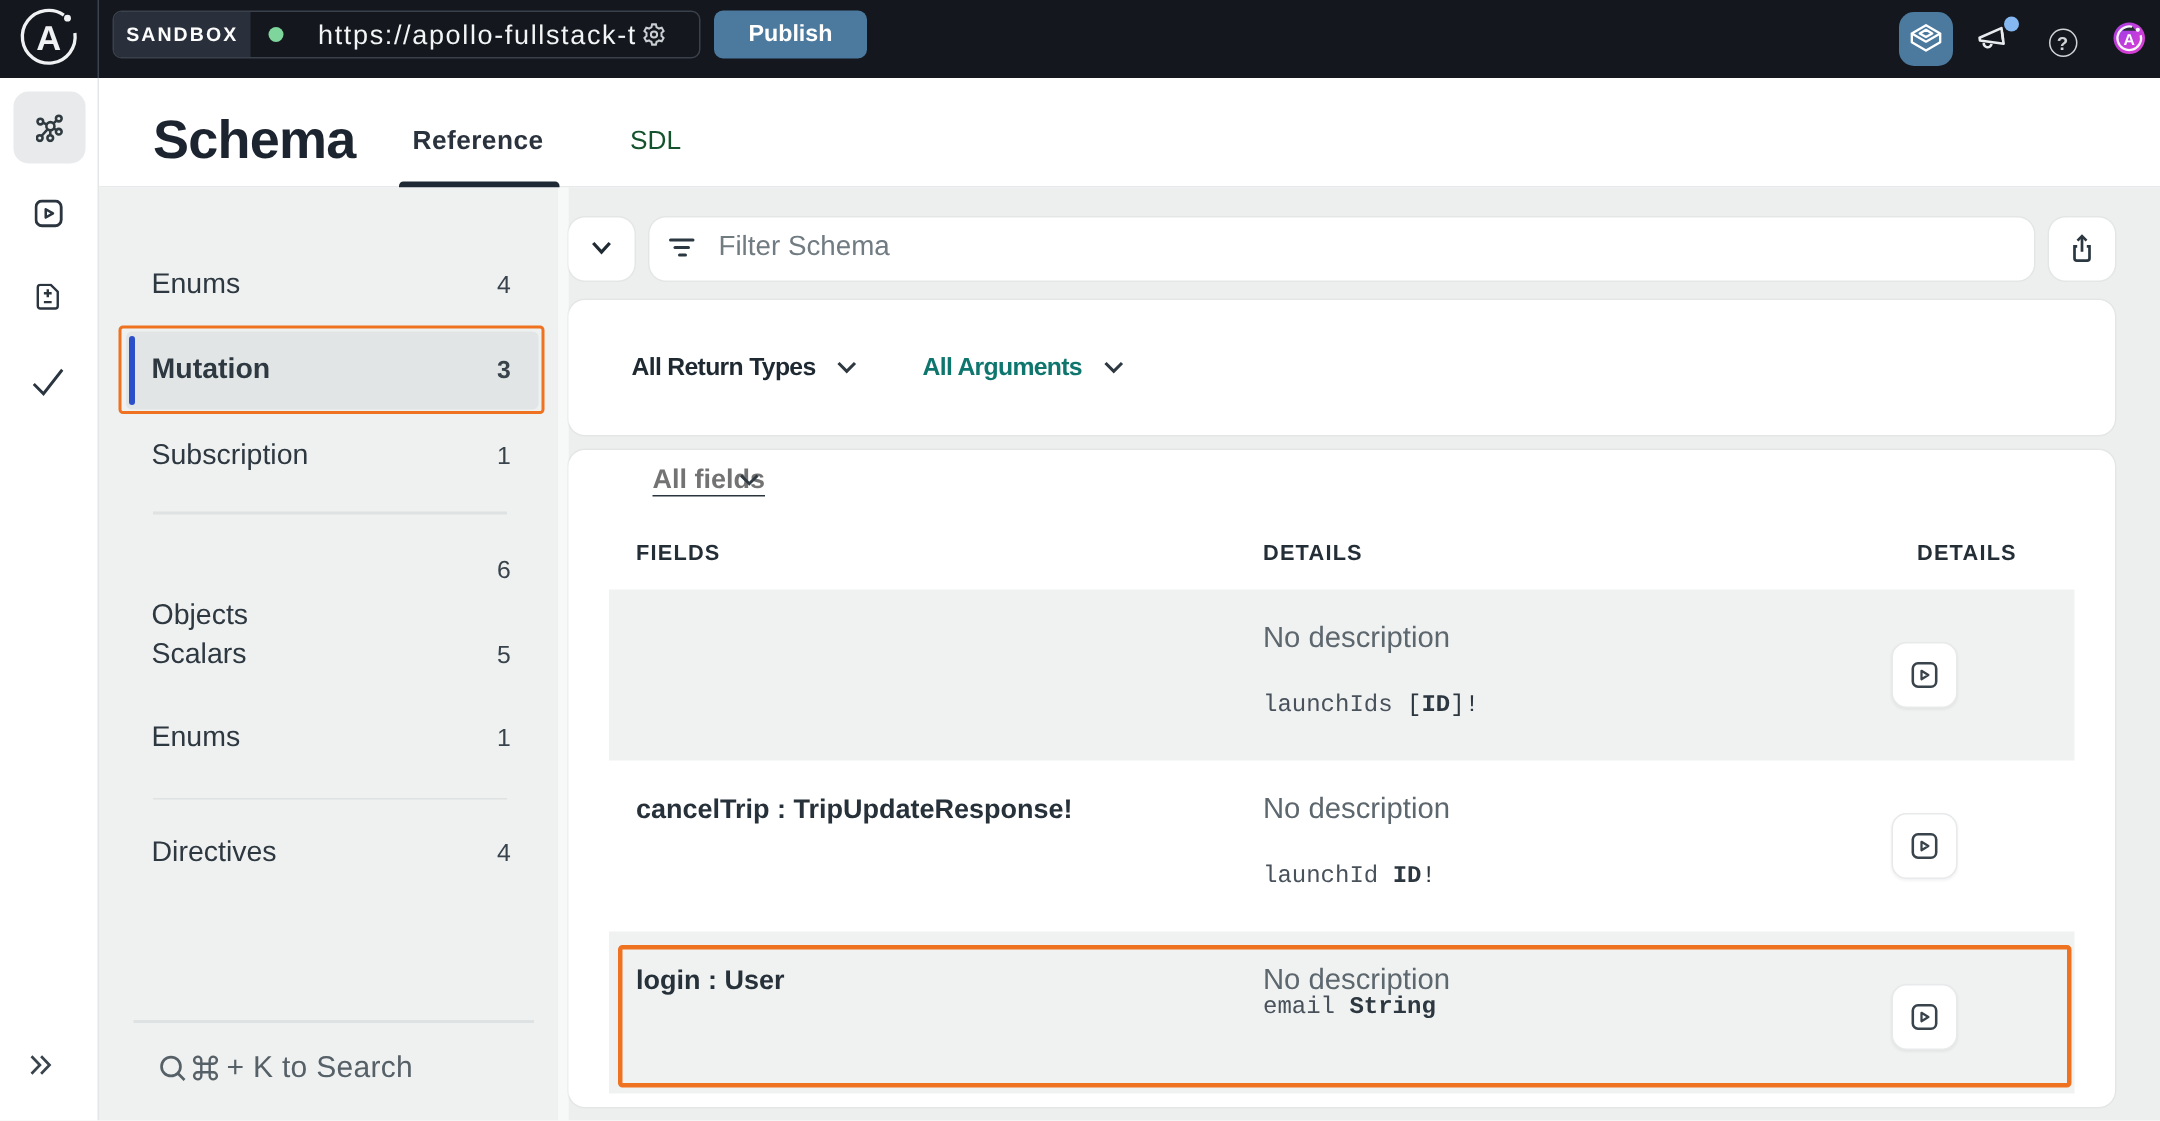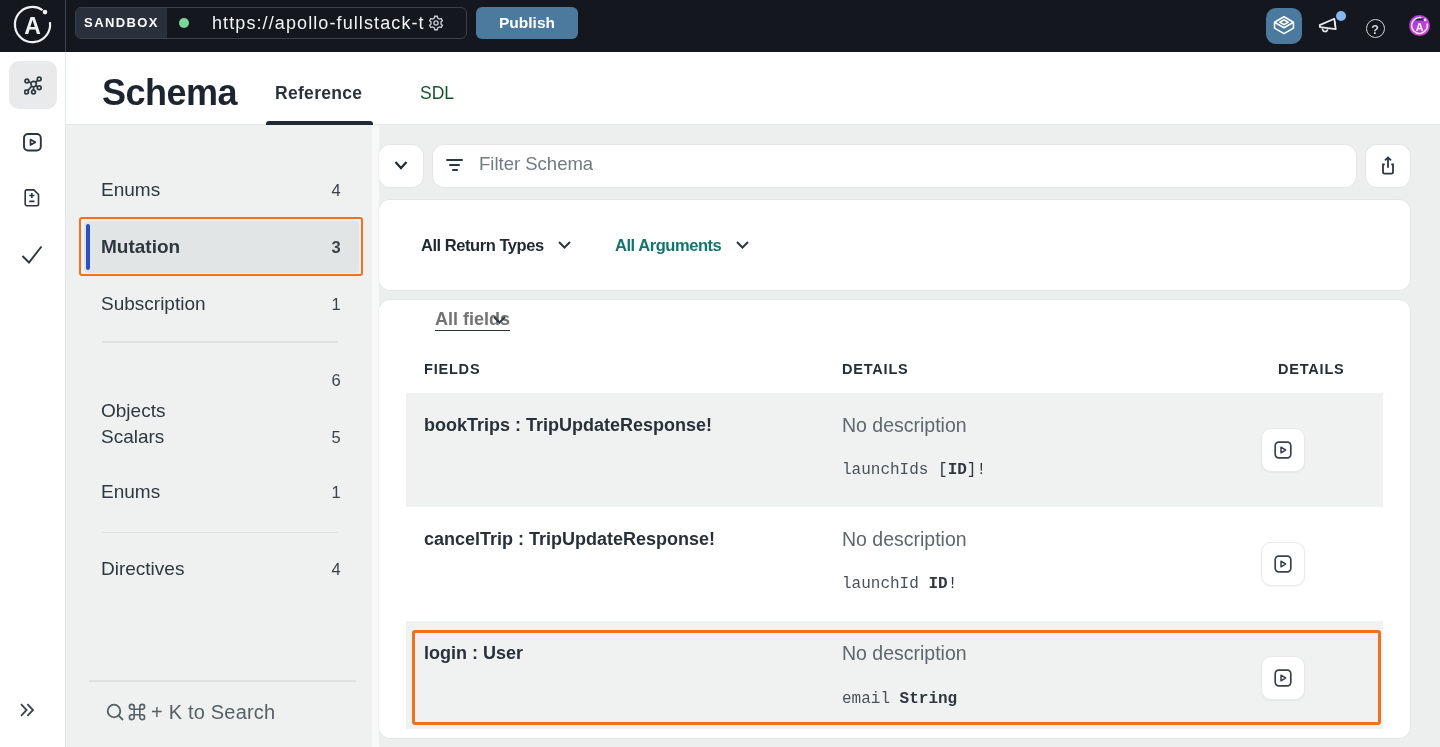--- a/index.html
+++ b/index.html
@@ -183,21 +183,20 @@
   <div class="abs whitebox" style="left:379px;top:300px;width:1031px;height:438px;"></div>
   <div class="abs" style="left:407px;top:309px;font-size:18px;font-weight:bold;color:#737373;line-height:20px;border-bottom:1.5px solid #2b353d;padding-bottom:1px;margin-left:28px;">All fields</div>
   <svg class="abs" style="left:492px;top:315px;" width="15" height="10" viewBox="0 0 15 10">
     <path d="M2 2 L7.5 7.5 L13 2" fill="none" stroke="#2f3941" stroke-width="2"></path>
   </svg>
   <div class="abs thead" style="left:424px;top:361px;">FIELDS</div>
   <div class="abs thead" style="left:842px;top:361px;">DETAILS</div>
   <div class="abs thead" style="left:1278px;top:361px;">DETAILS</div>
 
   <div class="abs" style="left:406px;top:393px;width:977px;height:114px;background:#f0f2f2;"></div>
-  <div class="abs fname" style="left:424px;top:414.5px;">bookTrips : TripUpdateResponse!</div>
   <div class="abs nodesc" style="left:842px;top:413.5px;">No description</div>
   <div class="abs mono" style="left:842px;top:461px;">launchIds <span class="dk">[<b>ID</b>]!</span></div>
   <div class="abs playbtn" style="left:1261px;top:428px;"></div>
   <svg class="abs" style="left:1274px;top:441px;" width="18" height="18" viewBox="0 0 18 18">
     <rect x="1.2" y="1.2" width="15.6" height="15.6" rx="3.5" fill="none" stroke="#39434c" stroke-width="1.7"></rect>
     <path d="M7 6.2 L11.6 9 L7 11.8 Z" fill="none" stroke="#39434c" stroke-width="1.5" stroke-linejoin="round"></path>
   </svg>
 
   <div class="abs fname" style="left:424px;top:528.5px;">cancelTrip : TripUpdateResponse!</div>
   <div class="abs nodesc" style="left:842px;top:527.5px;">No description</div>
@@ -205,20 +204,20 @@
   <div class="abs playbtn" style="left:1261px;top:542px;"></div>
   <svg class="abs" style="left:1274px;top:555px;" width="18" height="18" viewBox="0 0 18 18">
     <rect x="1.2" y="1.2" width="15.6" height="15.6" rx="3.5" fill="none" stroke="#39434c" stroke-width="1.7"></rect>
     <path d="M7 6.2 L11.6 9 L7 11.8 Z" fill="none" stroke="#39434c" stroke-width="1.5" stroke-linejoin="round"></path>
   </svg>
 
   <div class="abs" style="left:406px;top:621px;width:977px;height:108px;background:#f0f2f2;"></div>
   <div class="abs" style="left:412px;top:630px;width:969px;height:95px;border:3px solid #ee7220;border-radius:3px;"></div>
   <div class="abs fname" style="left:424px;top:642.5px;">login : User</div>
   <div class="abs nodesc" style="left:842px;top:641.5px;">No description</div>
-  <div class="abs mono" style="left:842px;top:662px;margin-top:28px;">email <span class="dk"><b>String</b></span></div>
+  <div class="abs mono" style="left:842px;top:662px;">email <span class="dk"><b>String</b></span></div>
   <div class="abs playbtn" style="left:1261px;top:656px;"></div>
   <svg class="abs" style="left:1274px;top:669px;" width="18" height="18" viewBox="0 0 18 18">
     <rect x="1.2" y="1.2" width="15.6" height="15.6" rx="3.5" fill="none" stroke="#39434c" stroke-width="1.7"></rect>
     <path d="M7 6.2 L11.6 9 L7 11.8 Z" fill="none" stroke="#39434c" stroke-width="1.5" stroke-linejoin="round"></path>
   </svg>
 
 </div>
 
 </body></html>

